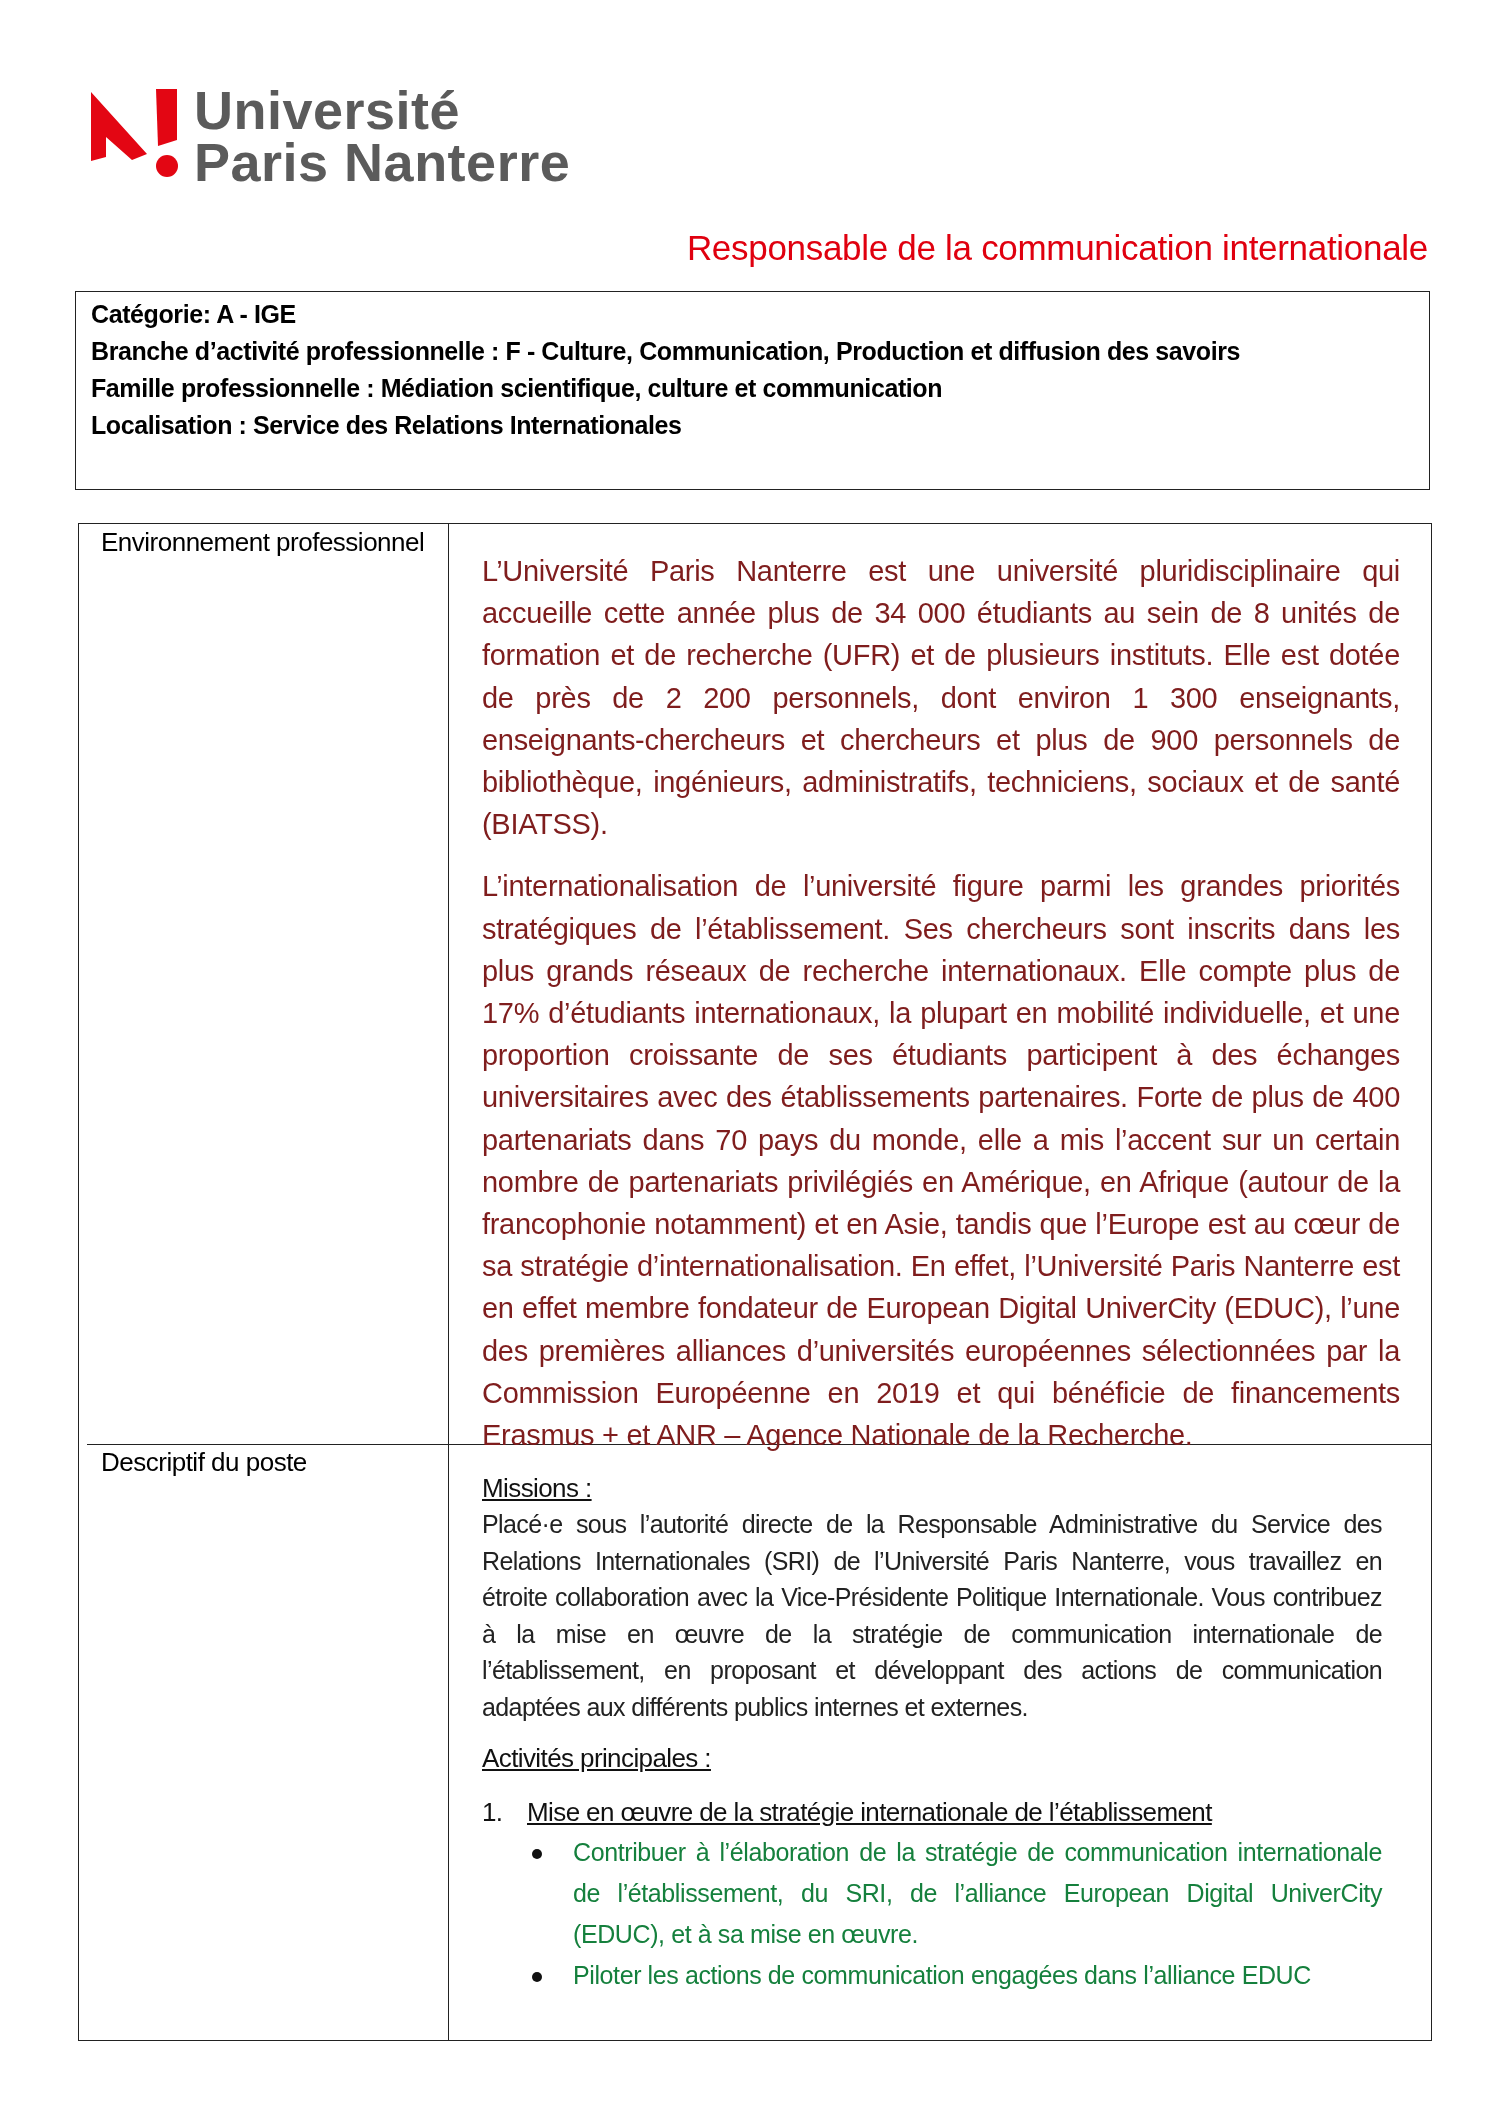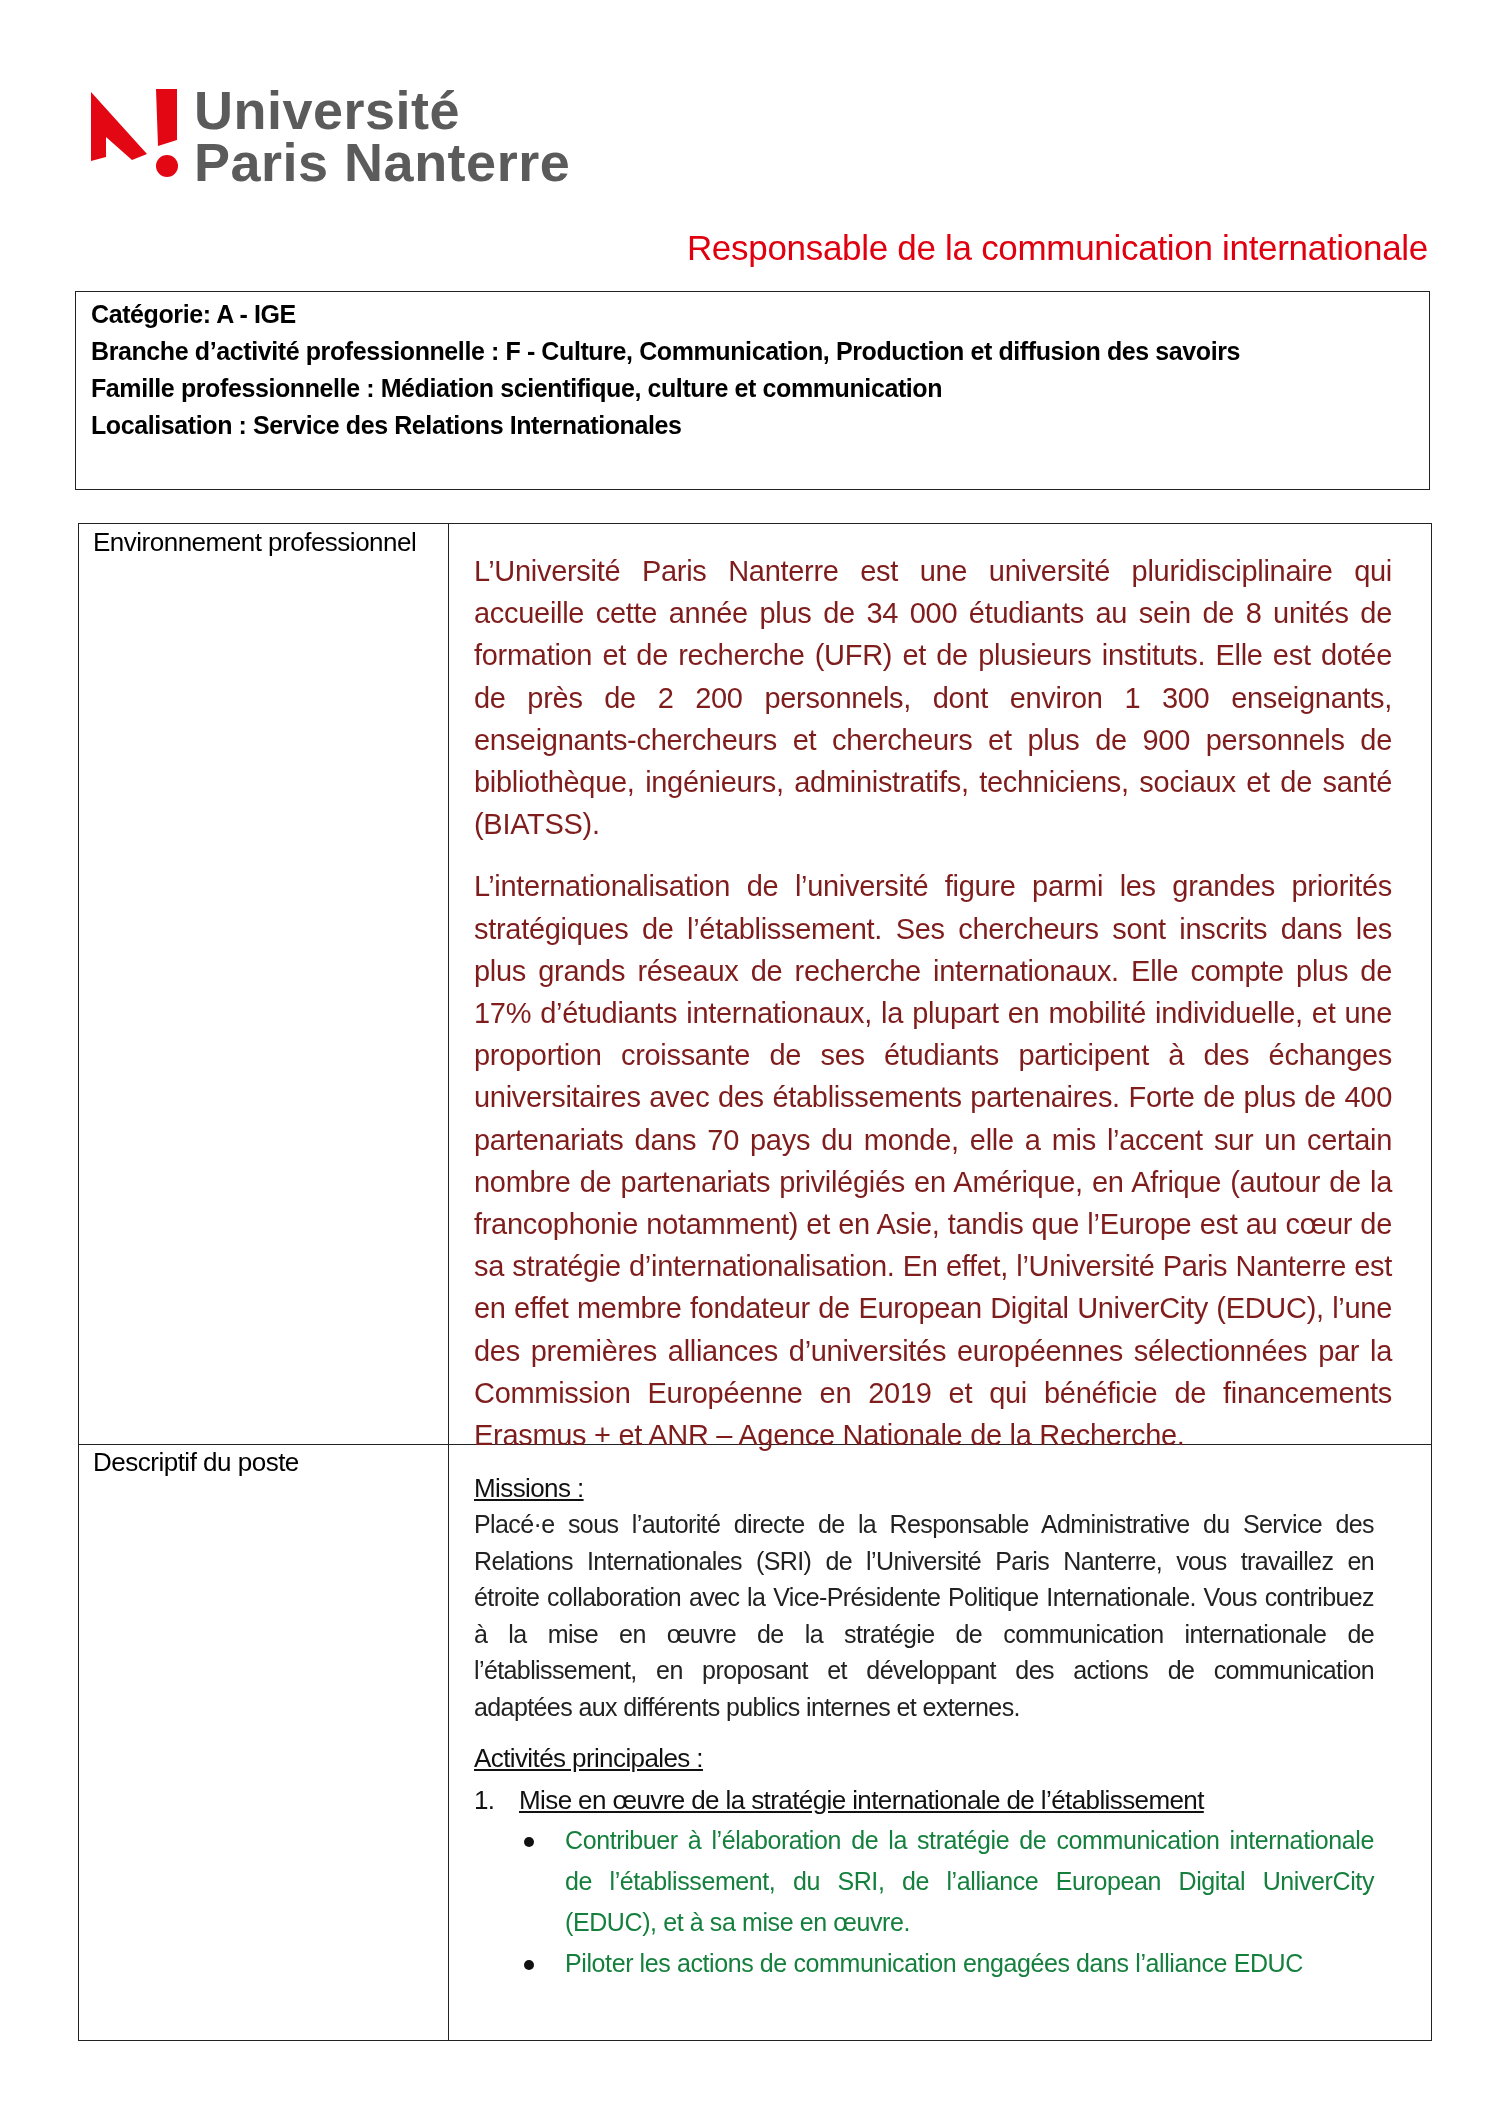--- a/index.html
+++ b/index.html
@@ -18,21 +18,21 @@
 
   
   .info-box { position: absolute; left: 75px; top: 291px; width: 1355px; height: 199px;
               border: 1.5px solid #222; box-sizing: border-box; padding: 4px 8px 0 15px; }
   .info-line { font-weight: bold; font-size: 25px; line-height: 37px; white-space: nowrap;
                letter-spacing: -0.4px; color: #000; }
 
   
   .main-table { position: absolute; left: 78px; top: 523px; width: 1354px; height: 1518px;
                 border: 1.5px solid #222; box-sizing: border-box; }
-  .row { position: absolute; left: 0; right: 0; text-decoration: underline; }
+  .row { position: absolute; left: 8px; right: 0; text-decoration: underline; }
   .row-1 { top: 0; height: 920px; border-bottom: 1.5px solid #222; }
   .row-2 { top: 920px; bottom: 0; }
   .col-divider { position: absolute; top: 0; bottom: 0; left: 369px; width: 0; border-left: 1.5px solid #222; }
   .label { position: absolute; left: 14px; top: 0; font-size: 26px; line-height: 36px;
            letter-spacing: -0.5px; color: #000; white-space: nowrap; }
   .content { position: absolute; left: 395px; width: 918px; }
 
   .row-1 .content { top: 22px; }
   .para-light { font-size: 29px; line-height: 42.2px; color: #7f1d1d; text-align: justify;
                 letter-spacing: -0.3px; margin: 4px 0 20px 0; font-weight: normal; }
@@ -84,21 +84,21 @@
       <p class="para-light">L’Université Paris Nanterre est une université pluridisciplinaire qui accueille cette année plus de 34 000 étudiants au sein de 8 unités de formation et de recherche (UFR) et de plusieurs instituts. Elle est dotée de près de 2 200 personnels, dont environ 1 300 enseignants, enseignants-chercheurs et chercheurs et plus de 900 personnels de bibliothèque, ingénieurs, administratifs, techniciens, sociaux et de santé (BIATSS).</p>
       <p class="para-light">L’internationalisation de l’université figure parmi les grandes priorités stratégiques de l’établissement. Ses chercheurs sont inscrits dans les plus grands réseaux de recherche internationaux. Elle compte plus de 17% d’étudiants internationaux, la plupart en mobilité individuelle, et une proportion croissante de ses étudiants participent à des échanges universitaires avec des établissements partenaires. Forte de plus de 400 partenariats dans 70 pays du monde, elle a mis l’accent sur un certain nombre de partenariats privilégiés en Amérique, en Afrique (autour de la francophonie notamment) et en Asie, tandis que l’Europe est au cœur de sa stratégie d’internationalisation. En effet, l’Université Paris Nanterre est en effet membre fondateur de European Digital UniverCity (EDUC), l’une des premières alliances d’universités européennes sélectionnées par la Commission Européenne en 2019 et qui bénéficie de financements Erasmus + et ANR – Agence Nationale de la Recherche.</p>
     </div>
   </div>
 
   <div class="row row-2">
     <div class="label">Descriptif du poste</div>
     <div class="content">
       <p class="section-head">Missions :</p>
       <p class="para-dense">Placé·e sous l’autorité directe de la Responsable Administrative du Service des Relations Internationales (SRI) de l’Université Paris Nanterre, vous travaillez en étroite collaboration avec la Vice-Présidente Politique Internationale. Vous contribuez à la mise en œuvre de la stratégie de communication internationale de l’établissement, en proposant et développant des actions de communication adaptées aux différents publics internes et externes.</p>
-      <p class="section-head" style="margin-bottom:4px;">Activités principales :</p>
+      <p class="section-head" style="margin-bottom:16px;">Activités principales :</p>
       <div class="num-item">
         <span class="num">1.</span>
         <span class="num-text">Mise en œuvre de la stratégie internationale de l’établissement</span>
       </div>
       <ul class="bullets">
         <li class="bullet-item">
           <span class="dot"></span>
           <span>Contribuer à l’élaboration de la stratégie de communication internationale de l’établissement, du SRI, de l’alliance European Digital UniverCity (EDUC), et à sa mise en œuvre.</span>
         </li>
         <li class="bullet-item">

